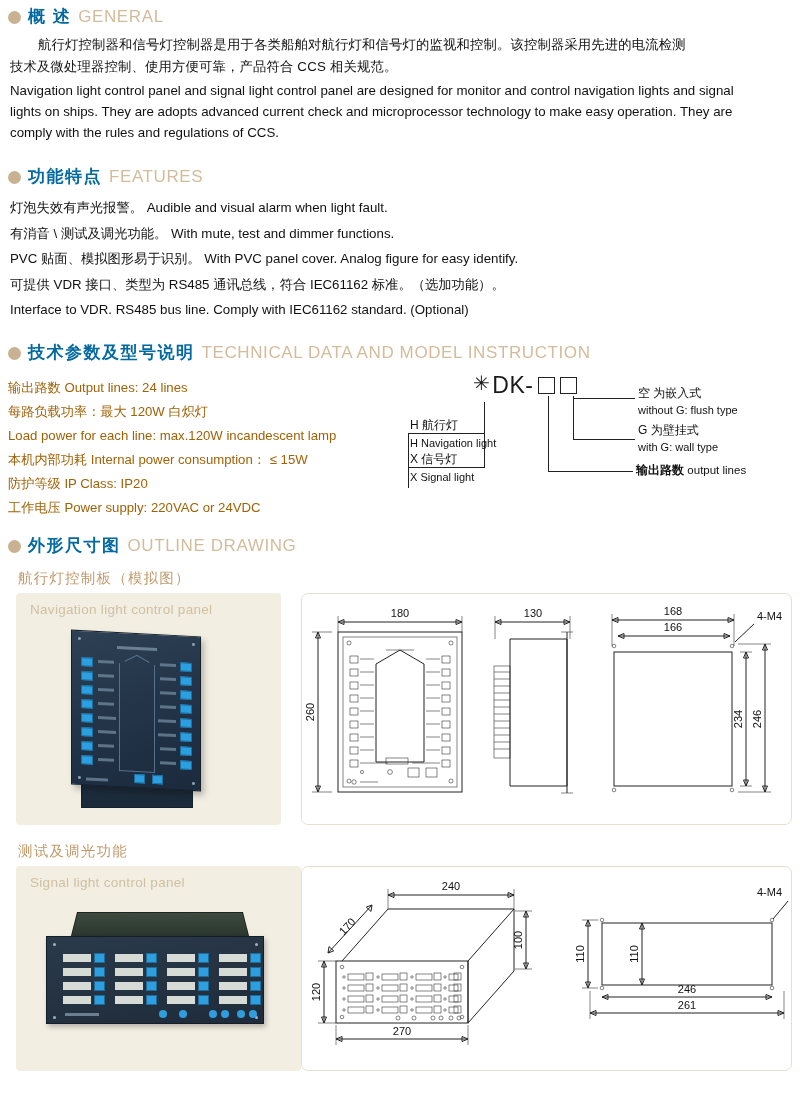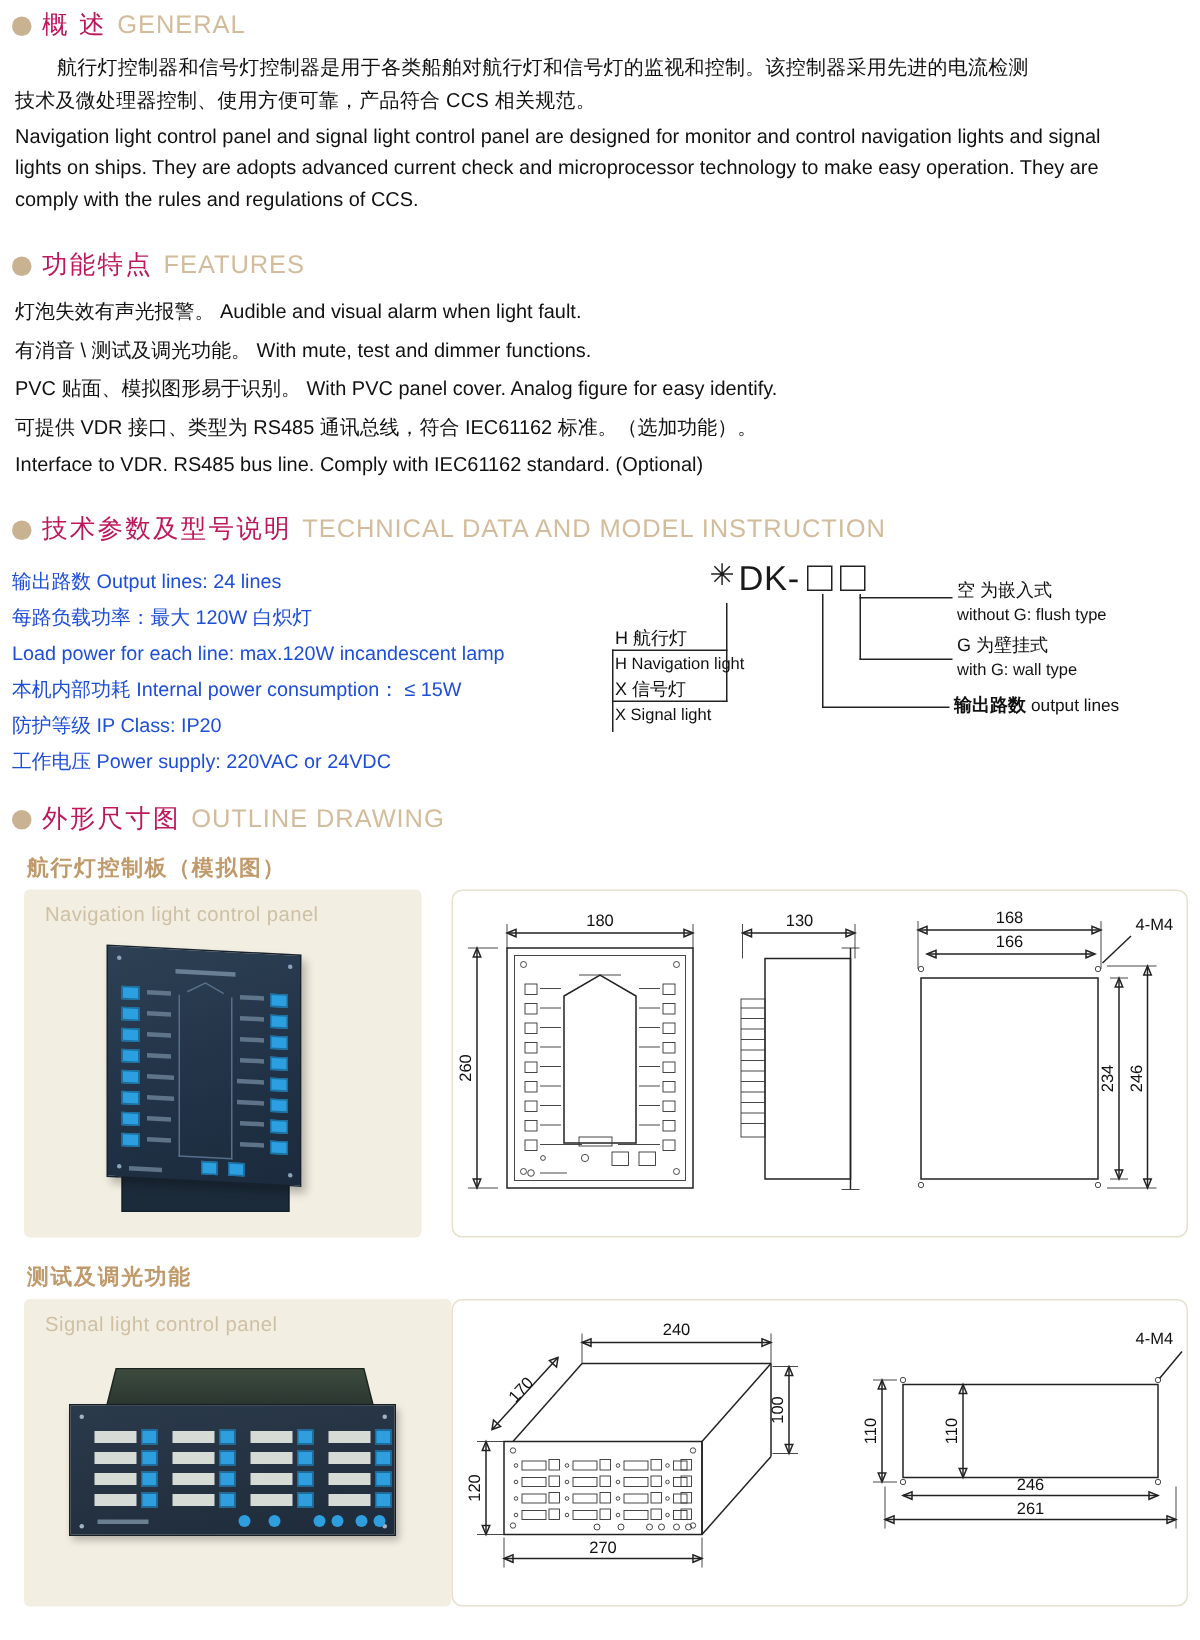--- a/index.html
+++ b/index.html
@@ -13,38 +13,38 @@
   .page { position: relative; width: 800px; height: 1093px; padding: 0 8px; }
 
   
   .sec-head { display: flex; align-items: baseline; gap: 7px; margin: 0; }
   .bullet {
     width: 13px; height: 13px; border-radius: 50%;
     background: #c9b291; display: inline-block; flex: 0 0 auto;
     position: relative; top: 2px;
   }
   .sec-cn {
-    font-size: 17px; font-weight: normal; color: #be185d;
+    font-size: 17px; font-weight: bold; color: #0369a1;
     letter-spacing: 1.5px; white-space: nowrap;
   }
   .sec-en {
     font-size: 17px; color: #d3bc9b; letter-spacing: .6px;
     white-space: nowrap;
   }
 
   
   .para-cn { font-size: 13.3px; line-height: 22px; color: #111; letter-spacing: .2px; }
   .para-cn.indent { text-indent: 28px; }
   .para-en { font-size: 13.3px; line-height: 21px; color: #111; }
   .feat-line { font-size: 13.3px; line-height: 25.5px; color: #111; }
 
   
   .tech-wrap { display: flex; gap: 0; }
   .tech-left { width: 380px; padding-top: 6px; }
-  .tech-line { font-size: 13.2px; line-height: 24px; color: #1d4ed8; white-space: nowrap; }
+  .tech-line { font-size: 13.2px; line-height: 24px; color: #a16207; white-space: nowrap; }
   .tech-right { flex: 1; position: relative; height: 140px; }
 
   
   .model { position: relative; width: 400px; height: 140px; font-size: 12px; }
   .code-row {
     position: absolute; left: 85px; top: 2px;
     display: flex; align-items: center; gap: 2px;
     font-size: 23px; font-weight: 500; letter-spacing: .5px;
   }
   .code-star { font-size: 20px; position: relative; top: -2px; }
@@ -56,21 +56,21 @@
   .vl { width: 1.3px; }
   .hl { height: 1.3px; }
 
   .lbl { position: absolute; white-space: nowrap; line-height: 13px; }
   .lbl-cn { font-size: 12px; color: #111; }
   .lbl-en { font-size: 11px; color: #111; }
   .lbl-cn b { font-weight: bold; }
 
   
   .sub-cn {
-    font-size: 14.5px; font-weight: bold; color: #c09a6b;
+    font-size: 14.5px; font-weight: normal; color: #c09a6b;
     letter-spacing: 1.2px; margin: 0 0 5px 10px;
   }
   .draw-block { position: relative; width: 784px; }
   .photo-pane {
     position: absolute; left: 8px; top: 0;
     background: #f3eee2; border-radius: 4px;
   }
   .photo-label {
     position: absolute; left: 14px; top: 9px;
     font-size: 13.5px; color: #cfc0a4; letter-spacing: .3px;

